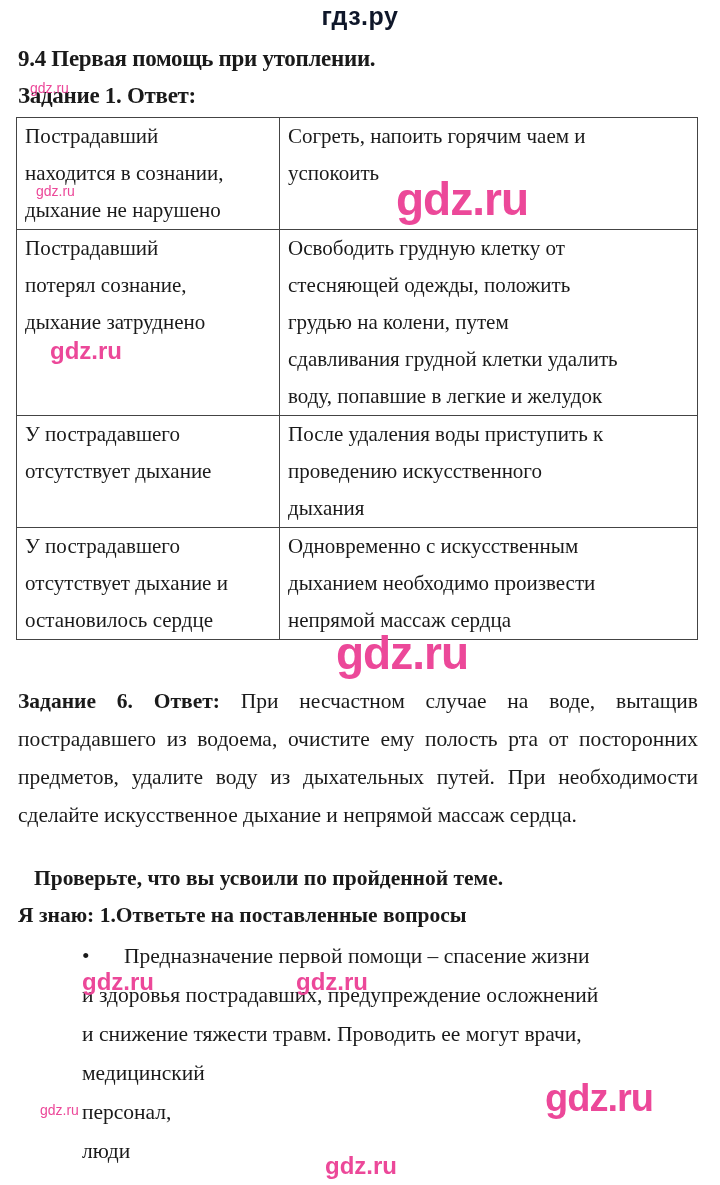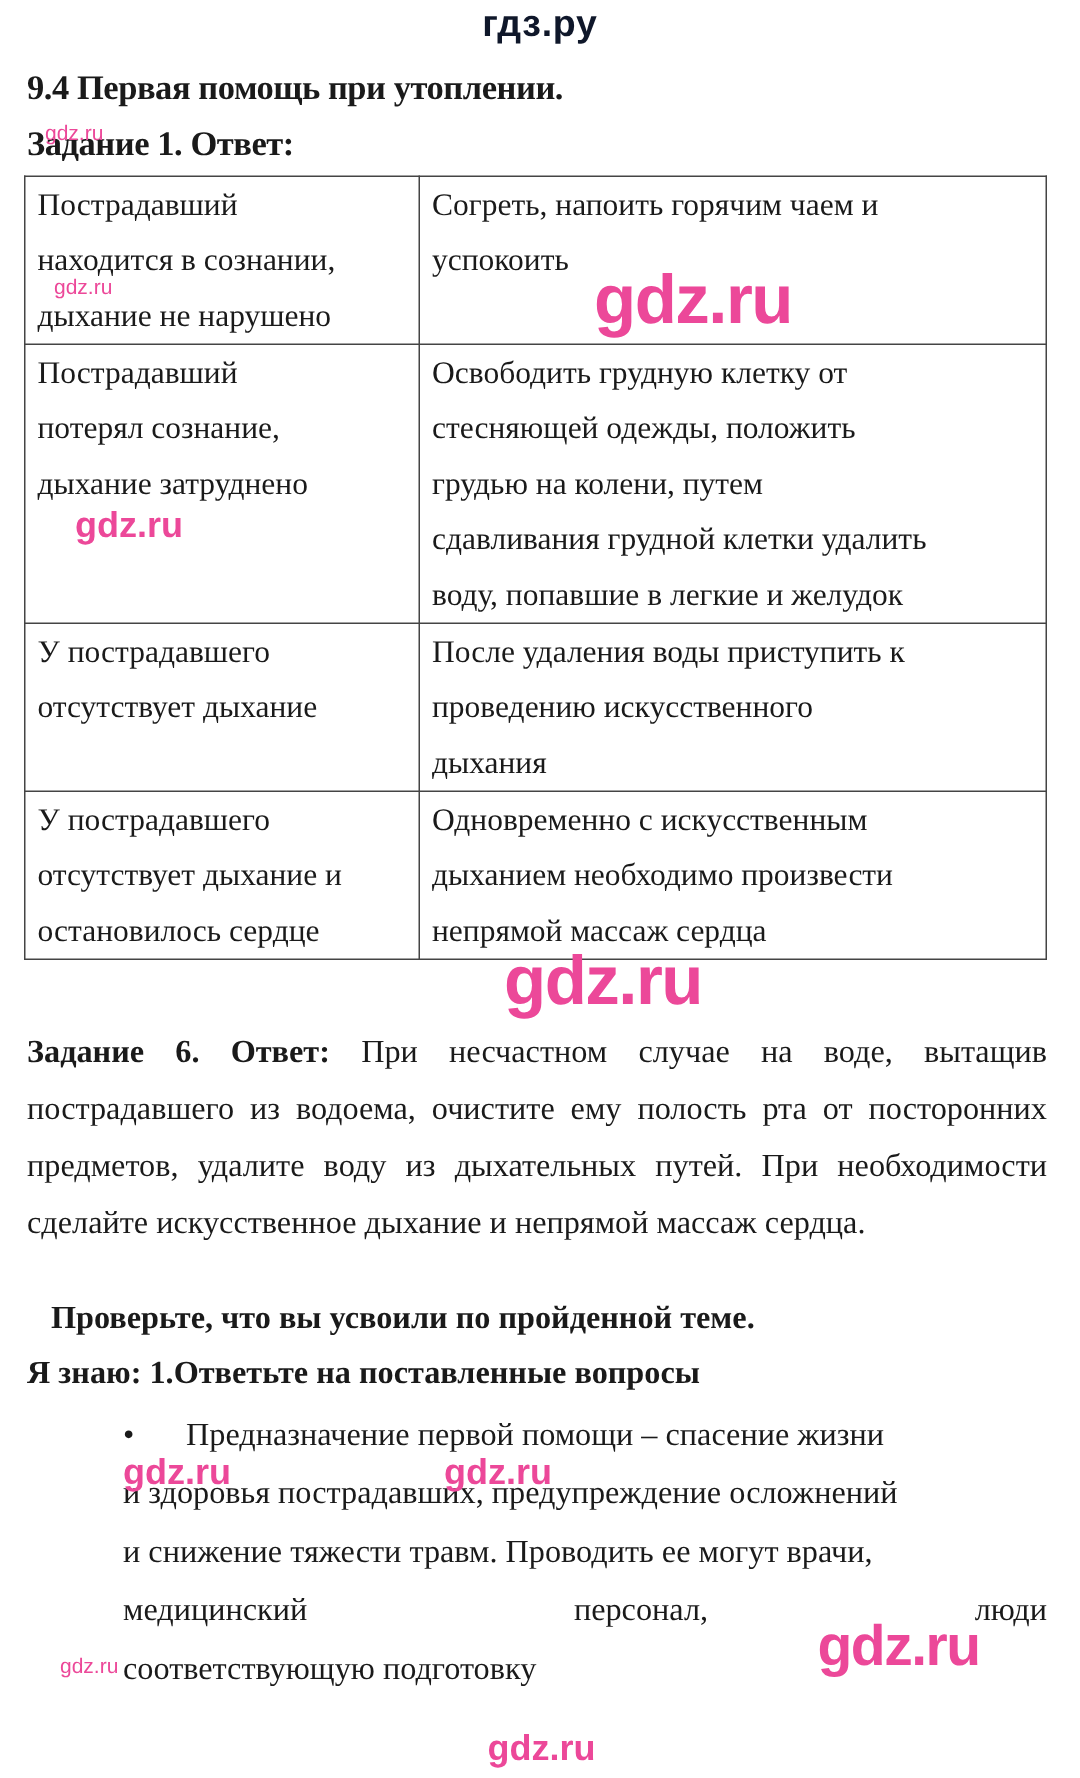--- a/index.html
+++ b/index.html
@@ -13,21 +13,21 @@
   .wm-big { font-size: 46px; letter-spacing: -1px; }
   table.answers { position: absolute; left: 16px; top: 117px; width: 682px; border-collapse: collapse; font-size: 21px; line-height: 37px; }
   table.answers td { border: 1.5px solid #444; vertical-align: top; padding: 0 6px 0 8px; }
   table.answers td.c1 { width: 248px; }
   .task2 { position: absolute; left: 18px; top: 682px; width: 680px; font-size: 21.5px; line-height: 38px; text-align: justify; }
   .task2 b { font-weight: bold; }
   .check { position: absolute; left: 34px; top: 866px; font-size: 21.5px; font-weight: bold; }
   .iknow { position: absolute; left: 18px; top: 903px; font-size: 21.5px; font-weight: bold; }
   .bullet-block { position: absolute; left: 82px; top: 937px; width: 616px; font-size: 21.5px; line-height: 39px; text-align: justify; }
   .bullet-block .dot { display: inline-block; width: 42px; }
-  .justify-line { display: flex; justify-content: space-between; }
+  .justify-line { display: flex; justify-content: space-between; flex-direction: column; }
 </style>
 </head>
 <body>
 
 <div class="site-title">гдз.ру</div>
 
 <div class="h1">9.4 Первая помощь при утоплении.</div>
 <div class="h2">Задание 1. Ответ:</div>
 
 <table class="answers">

